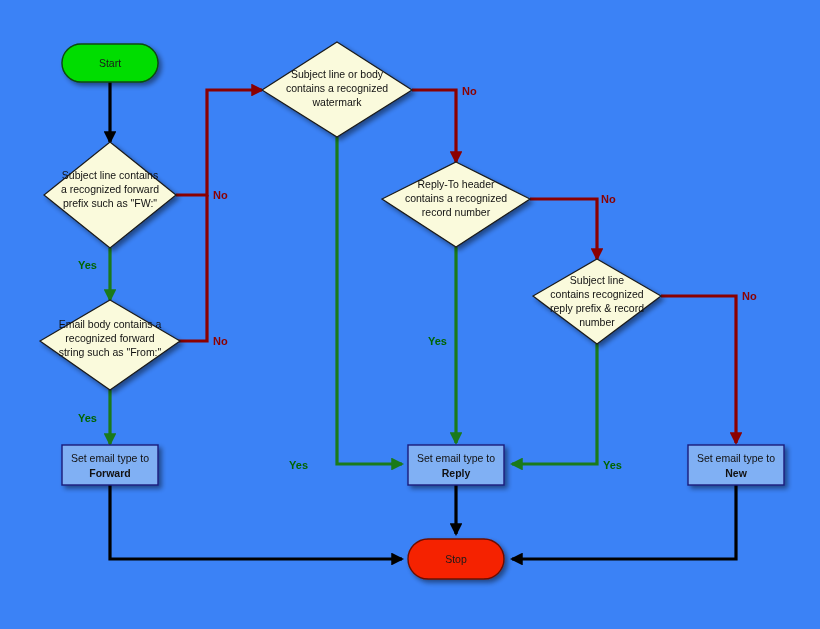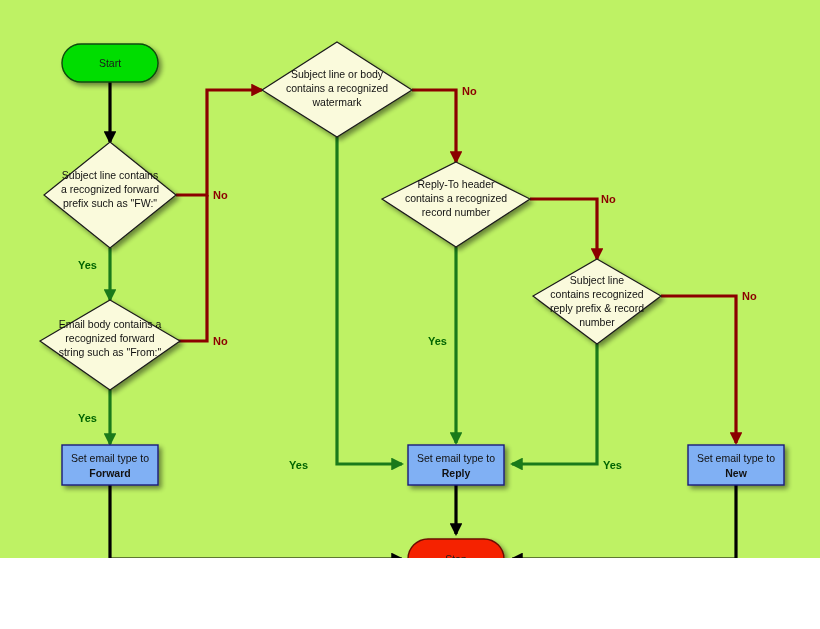--- a/index.html
+++ b/index.html
@@ -3,22 +3,22 @@
 <meta charset="utf-8">
 <style>
   html, body {
     margin: 0;
     padding: 0;
     background: #ffffff;
   }
   #canvas {
     position: relative;
     width: 820px;
-    height: 558px;
-    background: #bef264;
+    height: 629px;
+    background: #3b82f6;
     font-family: "Liberation Sans", sans-serif;
     overflow: hidden;
   }
   svg#flow {
     position: absolute;
     left: 0;
     top: 0;
     width: 820px;
     height: 629px;
   }

